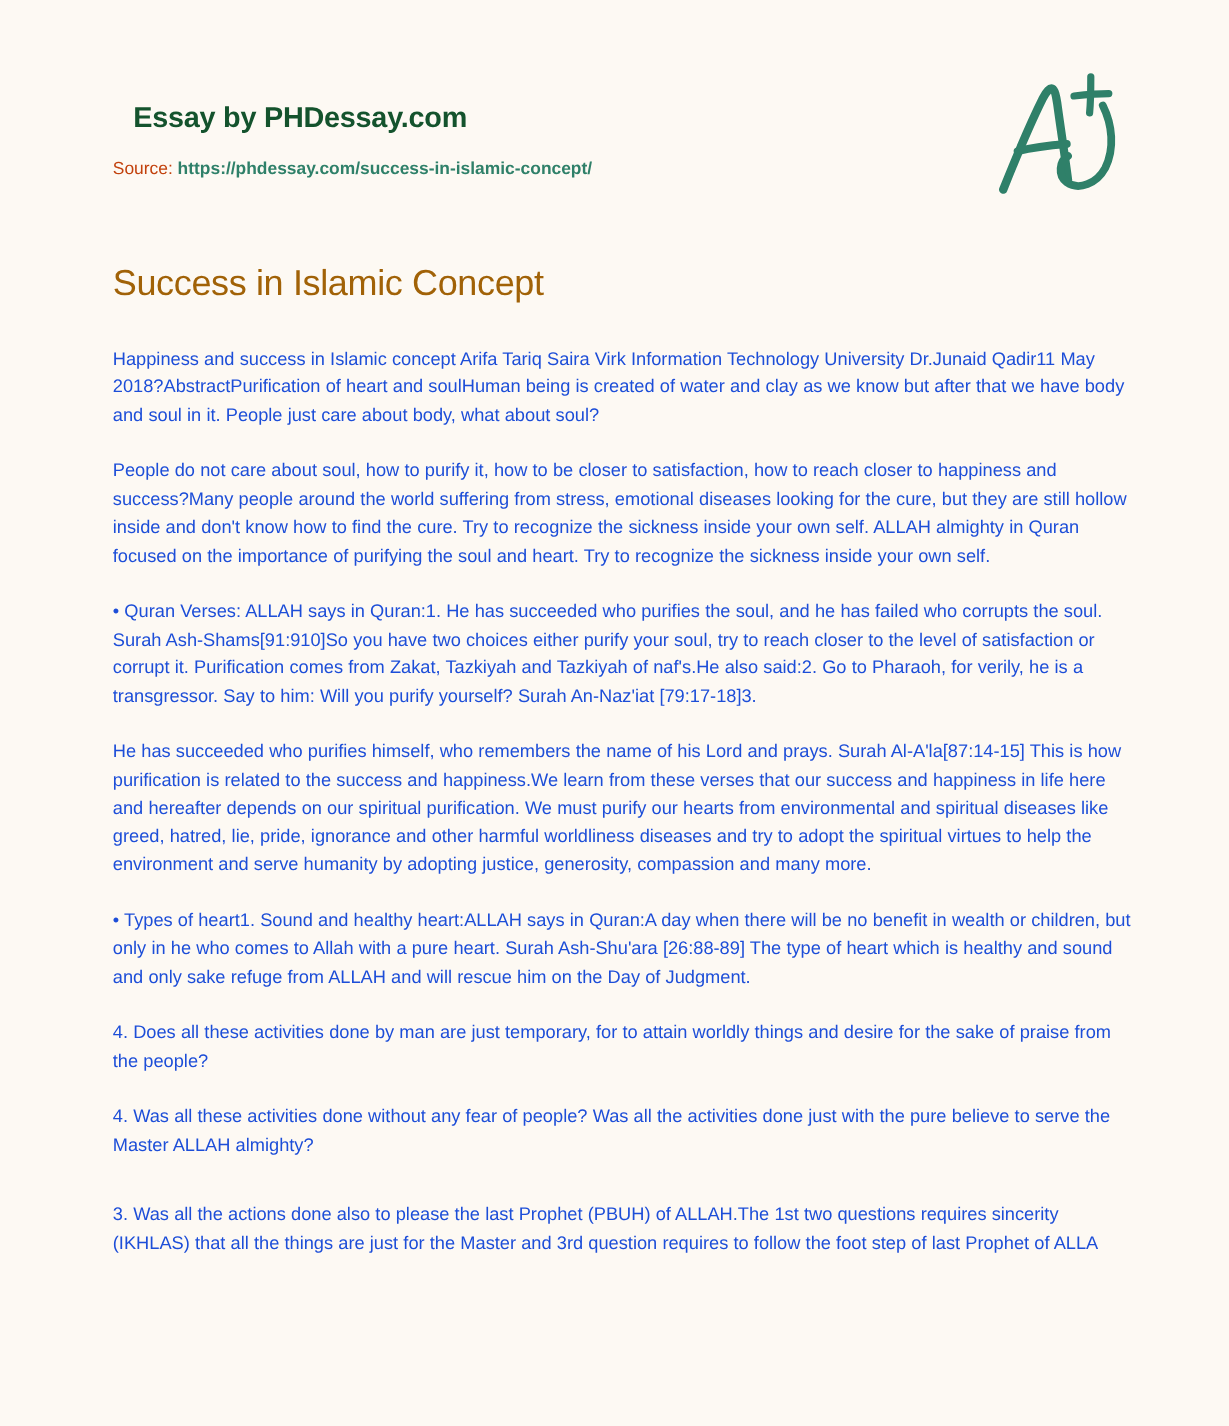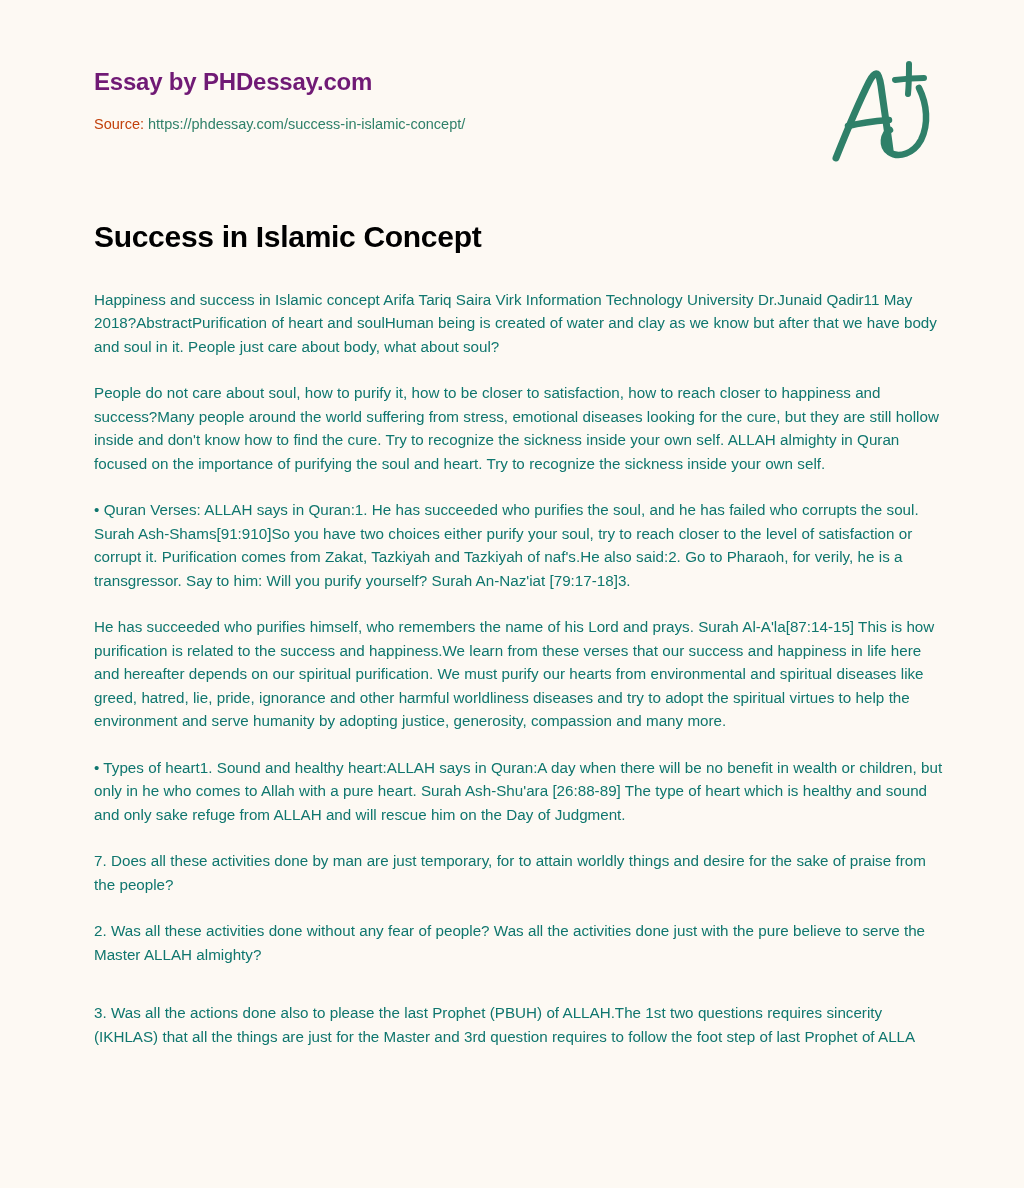--- a/index.html
+++ b/index.html
@@ -29,41 +29,42 @@
   .header {
     position: relative;
     padding: 68px 80px 0 94px;
     height: 160px;
     box-sizing: border-box;
   }
 
   .brand-line {
     font-size: 24px;
     font-weight: bold;
-    color: #701a75;
+    color: #14532d;
     letter-spacing: -0.2px;
     line-height: 1.2;
-    margin: 0;
+    margin: 17px;
   }
 
   .source-line {
     margin: 18px 0 0 0;
     font-size: 14.5px;
     color: #8d8984;
     line-height: 1.3;
     white-space: nowrap;
   }
 
   .source-label {
     color: #c2410c;
   }
 
   .source-url {
     color: #2f8069;
     text-decoration: none;
+    font-weight: bold;
   }
 
   
   .logo {
     position: absolute;
     top: 52px;
     right: 78px;
     width: 120px;
     height: 120px;
     line-height: 0;
@@ -75,35 +76,35 @@
   }
 
   
   .article {
     padding: 0 80px 0 94px;
     box-sizing: border-box;
   }
 
   .article-title {
     font-size: 30px;
-    font-weight: bold;
-    color: #000000;
+    font-weight: normal;
+    color: #a16207;
     letter-spacing: -0.3px;
     margin: 58px 0 0 0;
     line-height: 1.25;
   }
 
   .article-body {
     margin-top: 32px;
   }
 
   .para {
     font-size: 15.2px;
     line-height: 23.5px;
-    color: #0f766e;
+    color: #1d4ed8;
     margin: 0 0 23px 0;
     text-align: left;
     word-spacing: 0.1px;
   }
 
   .para:last-child {
     margin-bottom: 0;
     margin-top: 35px;
   }
 </style>
@@ -141,19 +142,19 @@
 
   <div class="article">
     <h1 class="article-title">Success in Islamic Concept</h1>
 
     <div class="article-body">
       <p class="para">Happiness and success in Islamic concept Arifa Tariq Saira Virk Information Technology University Dr.Junaid Qadir11 May 2018?AbstractPurification of heart and soulHuman being is created of water and clay as we know but after that we have body and soul in it. People just care about body, what about soul?</p>
       <p class="para">People do not care about soul, how to purify it, how to be closer to satisfaction, how to reach closer to happiness and success?Many people around the world suffering from stress, emotional diseases looking for the cure, but they are still hollow inside and don't know how to find the cure. Try to recognize the sickness inside your own self. ALLAH almighty in Quran focused on the importance of purifying the soul and heart. Try to recognize the sickness inside your own self.</p>
       <p class="para">• Quran Verses: ALLAH says in Quran:1. He has succeeded who purifies the soul, and he has failed who corrupts the soul. Surah Ash-Shams[91:910]So you have two choices either purify your soul, try to reach closer to the level of satisfaction or corrupt it. Purification comes from Zakat, Tazkiyah and Tazkiyah of naf's.He also said:2. Go to Pharaoh, for verily, he is a transgressor. Say to him: Will you purify yourself? Surah An-Naz'iat [79:17-18]3.</p>
       <p class="para">He has succeeded who purifies himself, who remembers the name of his Lord and prays. Surah Al-A'la[87:14-15] This is how purification is related to the success and happiness.We learn from these verses that our success and happiness in life here and hereafter depends on our spiritual purification. We must purify our hearts from environmental and spiritual diseases like greed, hatred, lie, pride, ignorance and other harmful worldliness diseases and try to adopt the spiritual virtues to help the environment and serve humanity by adopting justice, generosity, compassion and many more.</p>
       <p class="para">• Types of heart1. Sound and healthy heart:ALLAH says in Quran:A day when there will be no benefit in wealth or children, but only in he who comes to Allah with a pure heart. Surah Ash-Shu'ara [26:88-89] The type of heart which is healthy and sound and only sake refuge from ALLAH and will rescue him on the Day of Judgment.</p>
-      <p class="para">7. Does all these activities done by man are just temporary, for to attain worldly things and desire for the sake of praise from the people?</p>
-      <p class="para">2. Was all these activities done without any fear of people? Was all the activities done just with the pure believe to serve the Master ALLAH almighty?</p>
+      <p class="para">4. Does all these activities done by man are just temporary, for to attain worldly things and desire for the sake of praise from the people?</p>
+      <p class="para">4. Was all these activities done without any fear of people? Was all the activities done just with the pure believe to serve the Master ALLAH almighty?</p>
       <p class="para">3. Was all the actions done also to please the last Prophet (PBUH) of ALLAH.The 1st two questions requires sincerity (IKHLAS) that all the things are just for the Master and 3rd question requires to follow the foot step of last Prophet of ALLA</p>
     </div>
   </div>
 
 </div>
 
 </body></html>

